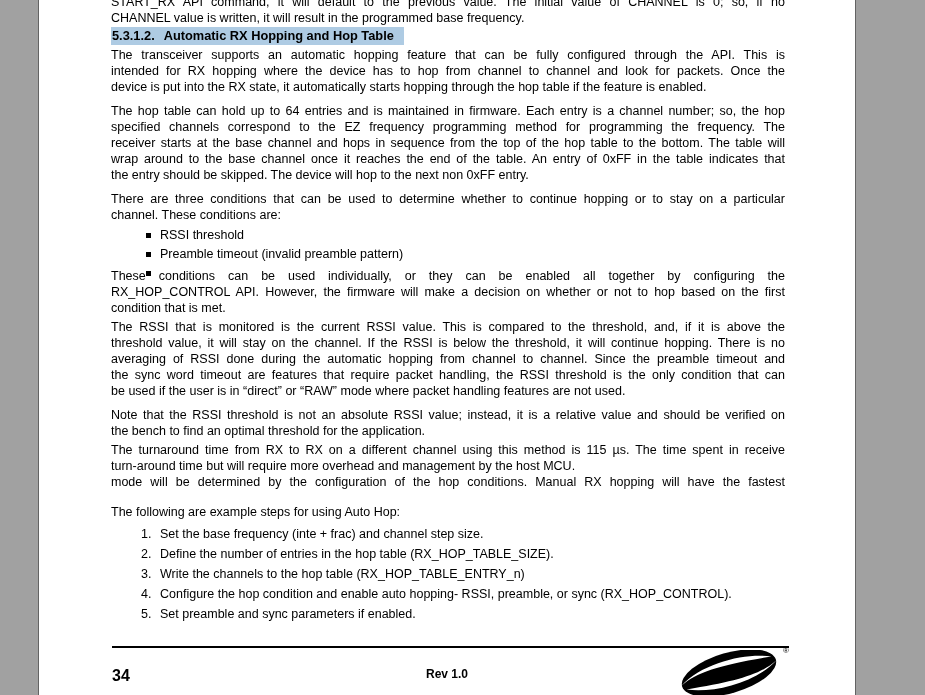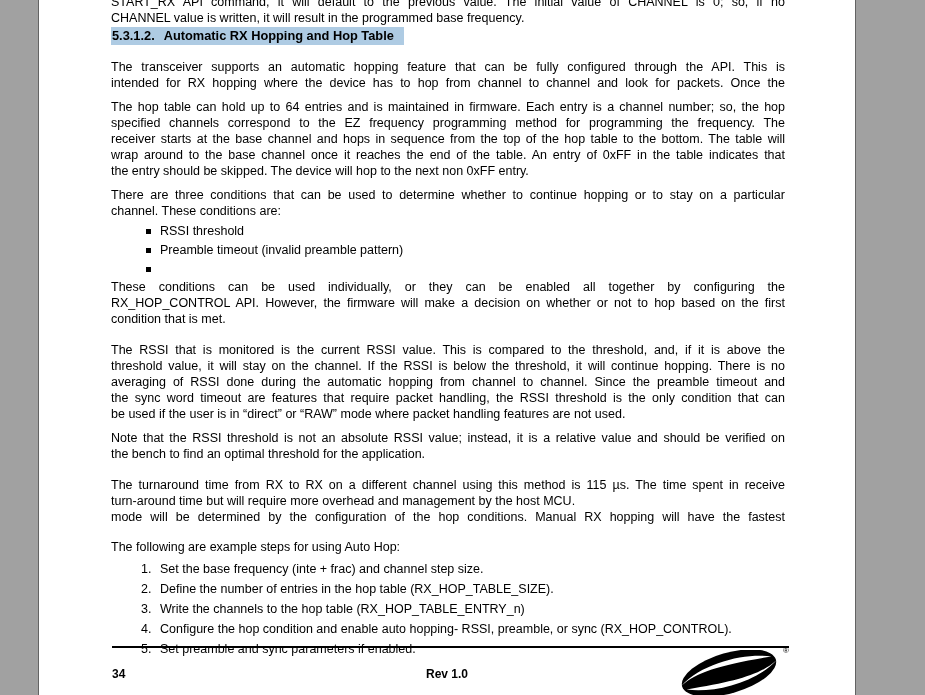--- a/index.html
+++ b/index.html
@@ -16,33 +16,33 @@
     border-left:1px solid #636363; border-right:1px solid #636363;
     overflow:hidden; box-sizing:border-box;
   }
   .content {
     margin-top:-6px; padding:0 70px 0 72px;
     font-size:12.5px; line-height:16px;
   }
   .para { margin:0; }
   .line { text-align:justify; }
   .line.jl { text-align-last:justify; }
-  .mt1{margin-top:19px}.mt3{margin-top:15px}
+  .mt1{margin-top:4px}.mt3{margin-top:3px}
   .mt4{margin-top:8px}.mt5{margin-top:14px}
   .heading { margin-top:2px; font-weight:bold; font-size:12.8px; line-height:16px; }
   .hl { padding:1px 10px 2px 1px; }
   .hgap { display:inline-block; width:9px; }
   .bullets { margin-top:3px; }
   .brow { position:relative; padding-left:49px; line-height:19px; text-align:left; }
   .bsq { position:absolute; left:35px; top:7px; width:5px; height:5px; background:#000; }
   .steps { margin-top:4px; }
   .srow { position:relative; padding-left:49px; line-height:20px; text-align:left; }
   .snum { position:absolute; left:30px; }
   .frule { position:absolute; left:73px; top:646px; width:677px; height:2px; background:#000; }
-  .fpage { position:absolute; left:73px; top:667px; font-size:12px; font-weight:bold;text-align:right; }
+  .fpage { position:absolute; left:73px; top:667px; font-size:16px; font-weight:bold;text-align:right; }
   .frev  { position:absolute; left:0; right:0; top:667px; text-align:center; font-size:12px; font-weight:bold; }
   .flogo { position:absolute; left:637px; top:650px; width:112px; height:46px; }
   .flogo svg { width:106px; height:46px; display:block; }
   .rmark { position:absolute; right:-1px; top:-4px; font-size:8px; }
 </style>
 </head>
 <body>
 
 <div class="viewer">
   <div class="page">
@@ -53,20 +53,21 @@
           <div class="line">CHANNEL value is written, it will result in the programmed base frequency.</div>
         </div>
 
       <div class="heading">
         <span class="hl" style="background-color: rgb(174, 203, 227);"><span>5.3.1.2.</span><span class="hgap"></span><span>Automatic RX Hopping and Hop Table</span></span>
       </div>
 
       <div class="para mt3">
           <div class="line jl">The transceiver supports an automatic hopping feature that can be fully configured through the API. This is</div>
           <div class="line jl">intended for RX hopping where the device has to hop from channel to channel and look for packets. Once the</div>
+          <div class="line">device is put into the RX state, it automatically starts hopping through the hop table if the feature is enabled.</div>
         </div>
 
       <div class="para mt4">
           <div class="line jl">The hop table can hold up to 64 entries and is maintained in firmware. Each entry is a channel number; so, the hop</div>
           <div class="line jl">specified channels correspond to the EZ frequency programming method for programming the frequency. The</div>
           <div class="line jl">receiver starts at the base channel and hops in sequence from the top of the hop table to the bottom. The table will</div>
           <div class="line jl">wrap around to the base channel once it reaches the end of the table. An entry of 0xFF in the table indicates that</div>
           <div class="line">the entry should be skipped. The device will hop to the next non 0xFF entry.</div>
         </div>
 

